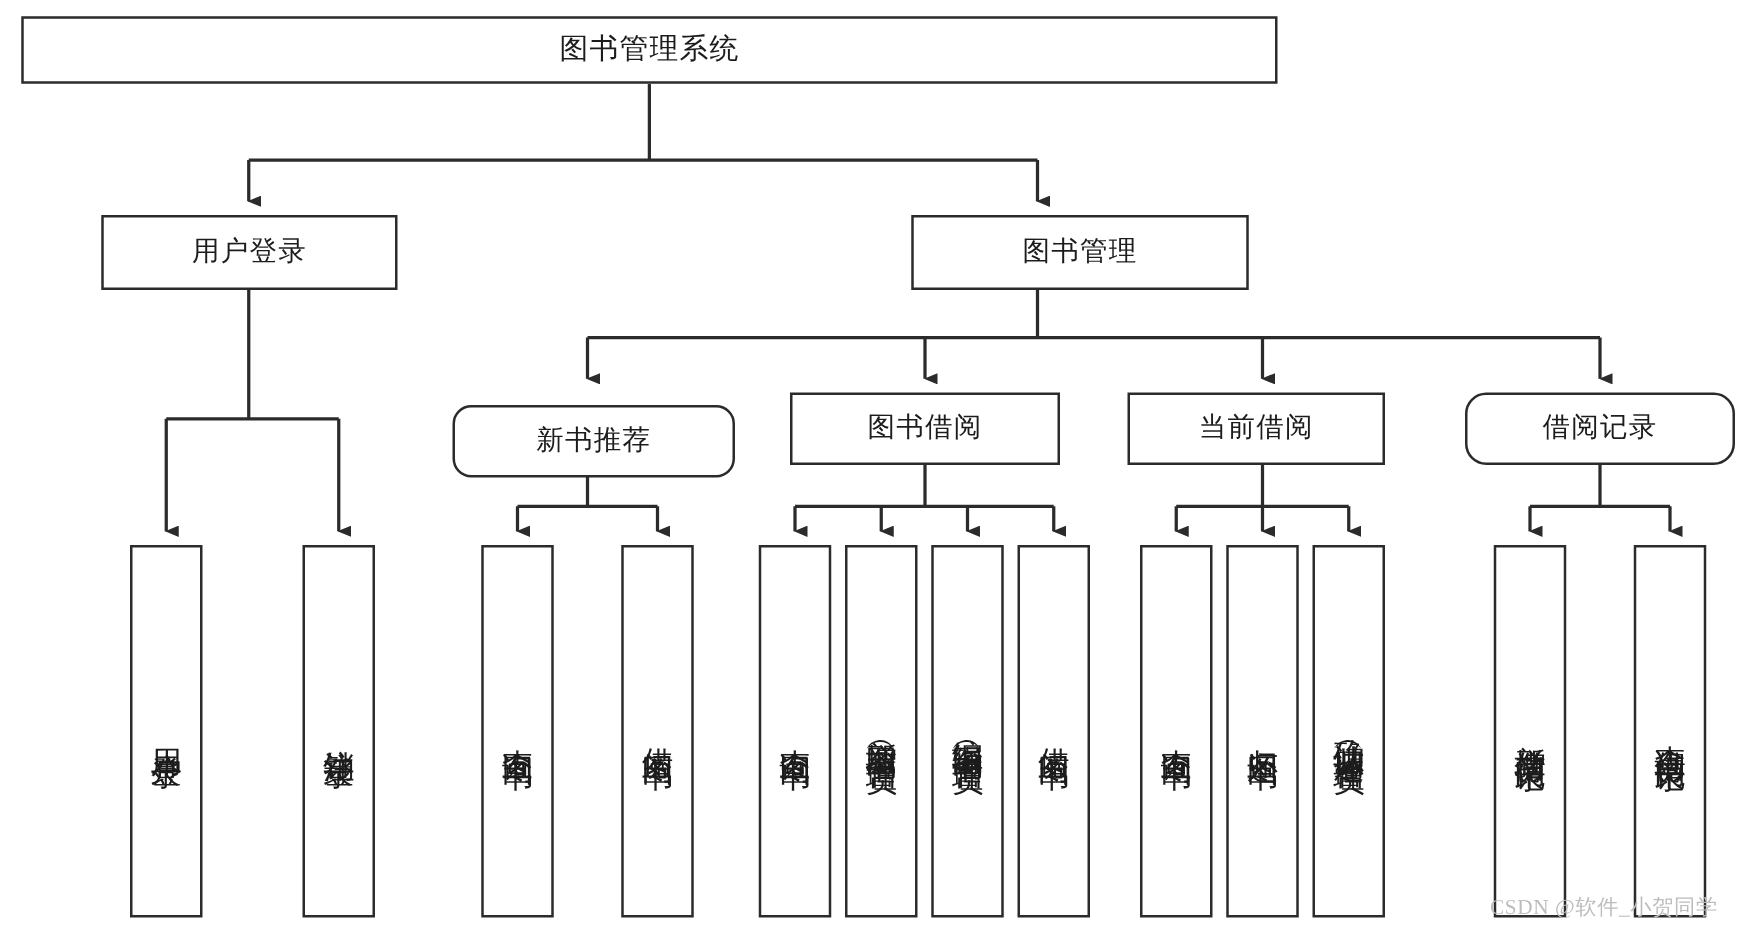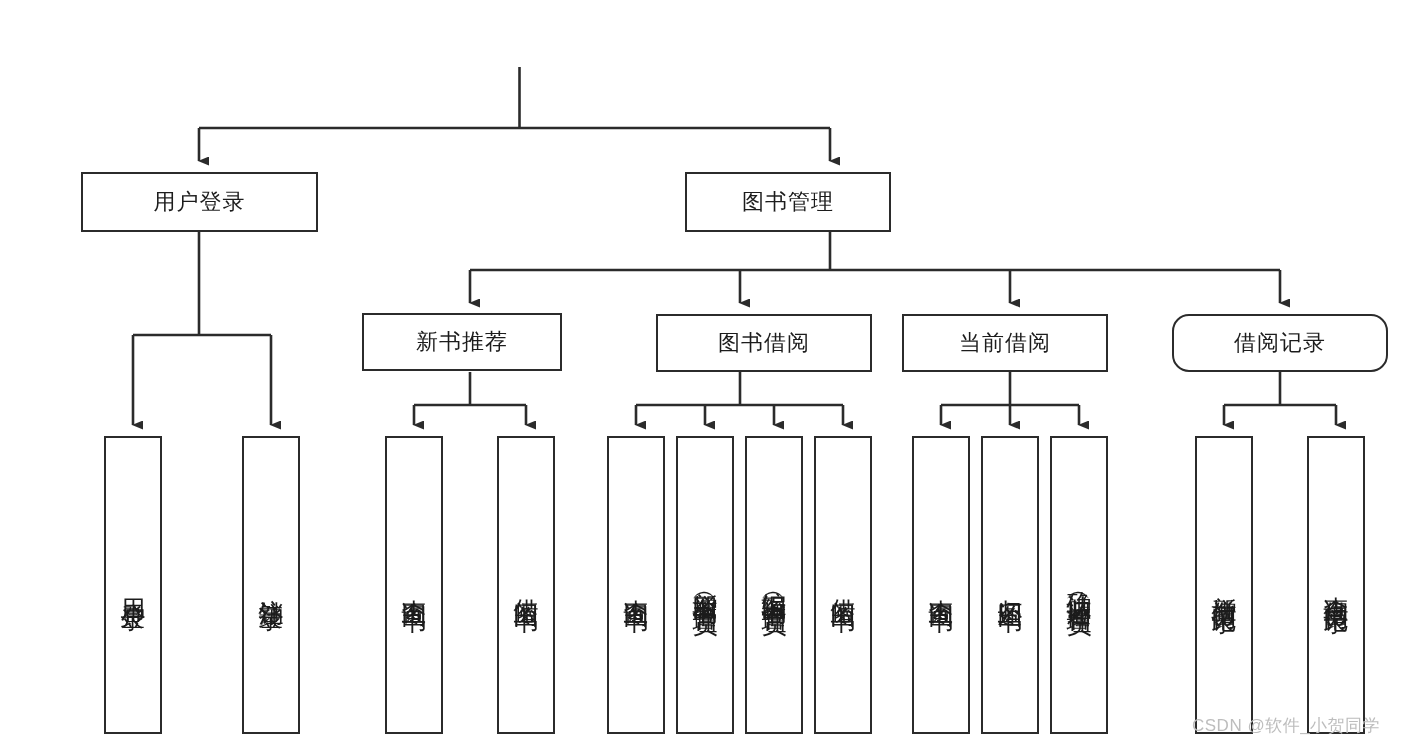--- a/index.html
+++ b/index.html
@@ -50,21 +50,21 @@
     letter-spacing:3px;
     white-space:normal;
     text-align:center;
   }
   .watermark{
     position:absolute;
     font-size:17px;
     color:#bdbdbd;
     letter-spacing:0.5px;
     white-space:nowrap;
-    font-family:Liberation Sans, sans-serif;
+    font-family:Liberation Serif, serif;
   }
 </style>
 </head>
 <body>
 
 <div id="canvas">
 
   <svg class="lines" viewBox="0 0 1405 747">
     <defs>
       <marker id="arrow" markerWidth="9" markerHeight="11" refX="4.5" refY="10" orient="auto" markerUnits="userSpaceOnUse">
@@ -108,32 +108,35 @@
       <path d="M1010,405 L1010,425" marker-end="url(#arrow)"></path>
       <path d="M1079,405 L1079,425" marker-end="url(#arrow)"></path>
 
       <path d="M1280,372 L1280,405"></path>
       <path d="M1224,405 L1336,405"></path>
       <path d="M1224,405 L1224,425" marker-end="url(#arrow)"></path>
       <path d="M1336,405 L1336,425" marker-end="url(#arrow)"></path>
     </g>
   </svg>
 
+  <div class="node root" style="left:17px;top:13px;width:1005px;height:54px;">
+    <span class="label">图书管理系统</span>
+  </div>
 
   <div class="node" style="left:81px;top:172px;width:237px;height:60px;">
     <span class="label">用户登录</span>
   </div>
-  <div class="node" style="left:685px;top:172px;width:206px;height:60px;">
+  <div class="node" style="left:729px;top:172px;width:270px;height:60px;">
     <span class="label">图书管理</span>
   </div>
 
-  <div class="node" style="left:362px;top:313px;width:200px;height:58px;">
+  <div class="node" style="left:362px;top:324px;width:226px;height:58px;border-radius:15px;">
     <span class="label">新书推荐</span>
   </div>
-  <div class="node" style="left:632px;top:314px;width:216px;height:58px;margin-left:24px;">
+  <div class="node" style="left:632px;top:314px;width:216px;height:58px;">
     <span class="label">图书借阅</span>
   </div>
   <div class="node" style="left:902px;top:314px;width:206px;height:58px;">
     <span class="label">当前借阅</span>
   </div>
   <div class="node" style="left:1172px;top:314px;width:216px;height:58px;border-radius:17px;">
     <span class="label">借阅记录</span>
   </div>
 
   <div class="node leaf" style="left:104px;top:436px;width:58px;height:298px;">

